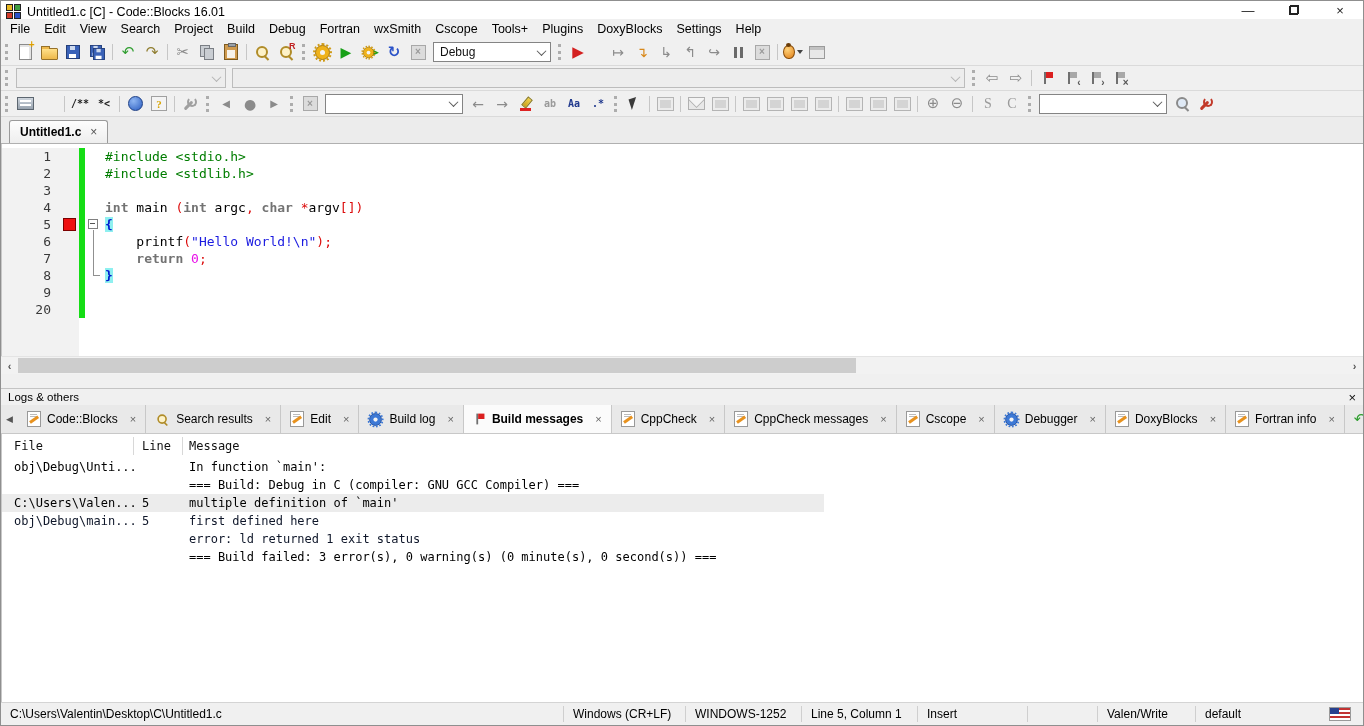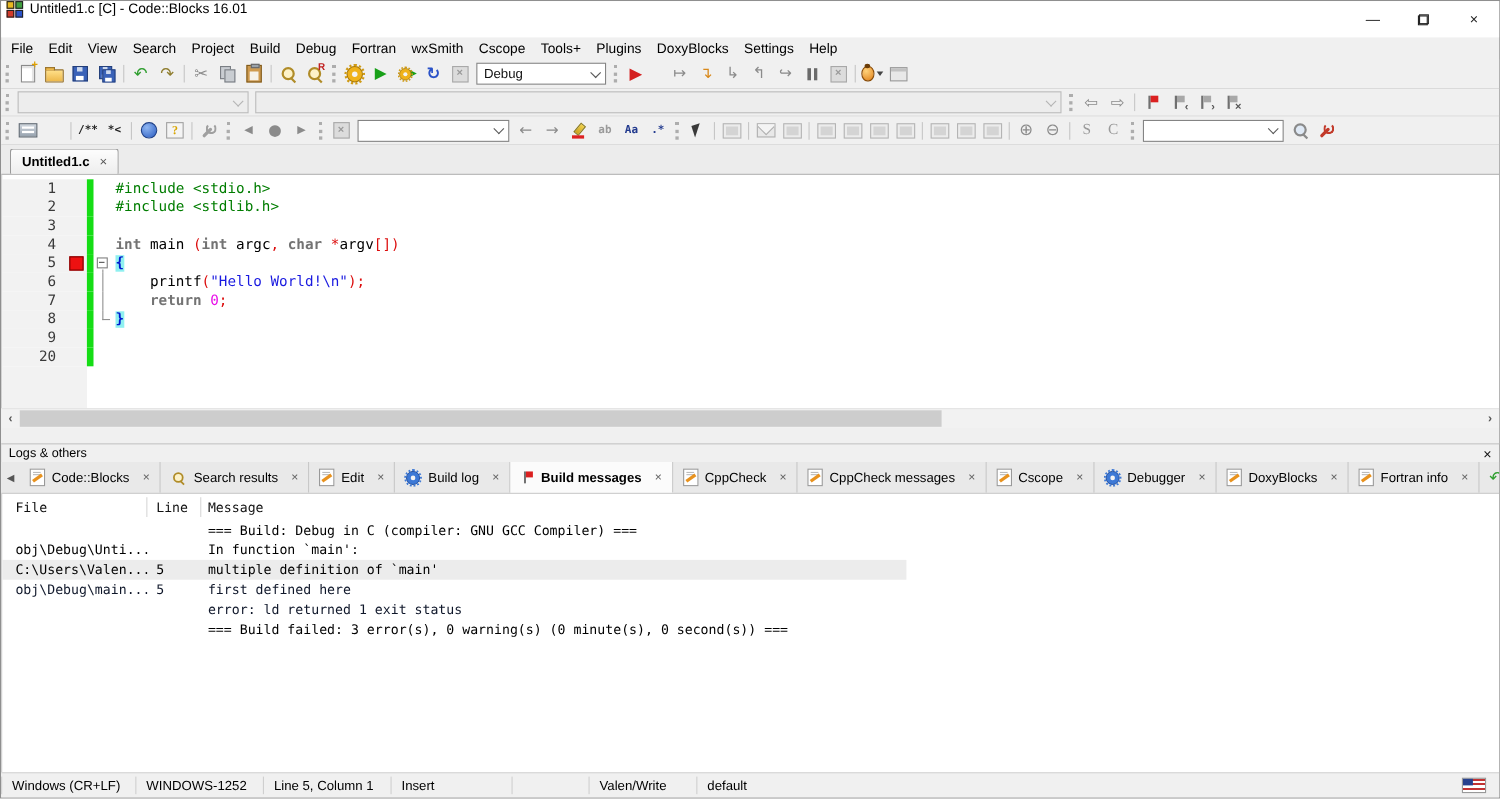--- a/index.html
+++ b/index.html
@@ -1,21 +1,21 @@
 <!DOCTYPE html>
 <html><head>
 <meta charset="utf-8">
 <style>
   html,body{margin:0;padding:0;background:#d8d8d8}
   .window{width:1364px;height:726px;box-sizing:border-box;border:1px solid #8f8f8f;
     display:flex;flex-direction:column;background:#f0f0f0;overflow:hidden;
     font-family:"Liberation Sans",sans-serif;color:#000}
 
   
-  .titlebar{height:33px;background:#ffffff;display:flex;align-items:flex-start;flex:0 0 auto}
+  .titlebar{height:18px;background:#ffffff;display:flex;align-items:flex-end;flex:0 0 auto}
   .cblogo{width:15px;height:15px;display:grid;grid-template-columns:7px 7px;grid-auto-rows:7px;gap:1px;margin:0 6px 0 5px}
   .cblogo i{display:block;border:1px solid #222;box-sizing:border-box}
   .cblogo i:nth-child(1){background:#e8b820}.cblogo i:nth-child(2){background:#3f9e3f}
   .cblogo i:nth-child(3){background:#d23a2a}.cblogo i:nth-child(4){background:#2a52c8}
   .wtitle{font-size:12.5px}
   .wbtns{margin-left:auto;display:flex;height:100%}
   .wbtn{width:46px;display:flex;align-items:center;justify-content:center;font-size:13px;color:#222}
   .rest{position:relative;width:10px;height:10px}
   .rest::before{content:"";position:absolute;left:0;bottom:0;width:7px;height:7px;border:1px solid #222;background:#fff}
   .rest::after{content:"";position:absolute;right:0;top:0;width:7px;height:7px;border:1px solid #222}
@@ -596,31 +596,32 @@
 
   </div>
 
   <div class="loglist">
     <div class="lheader">
       <div class="lh w-file">File</div>
       <div class="lh w-line">Line</div>
       <div class="lh w-msg">Message</div>
     </div>
     <div>
+        <div class="lrow"><span class="lc w-file">obj\Debug\Unti...</span><span class="lc w-line"></span><span class="lc w-msg">In function `main':</span></div>
         <div class="lrow"><span class="lc w-file"></span><span class="lc w-line"></span><span class="lc w-msg">=== Build: Debug in C (compiler: GNU GCC Compiler) ===</span></div>
-        <div class="lrow"><span class="lc w-file">obj\Debug\Unti...</span><span class="lc w-line"></span><span class="lc w-msg">In function `main':</span></div>
         <div class="lrow sel"><span class="lc w-file">C:\Users\Valen...</span><span class="lc w-line">5</span><span class="lc w-msg">multiple definition of `main'</span></div>
         <div class="lrow red"><span class="lc w-file">obj\Debug\main...</span><span class="lc w-line">5</span><span class="lc w-msg">first defined here</span></div>
         <div class="lrow red"><span class="lc w-file"></span><span class="lc w-line"></span><span class="lc w-msg">error: ld returned 1 exit status</span></div>
         <div class="lrow"><span class="lc w-file"></span><span class="lc w-line"></span><span class="lc w-msg">=== Build failed: 3 error(s), 0 warning(s) (0 minute(s), 0 second(s)) ===</span></div>
       </div>
   </div>
 
   <div class="status">
     <div style="display:flex;flex:1;align-items:center">
+        <div class="sfield sw0">C:\Users\Valentin\Desktop\C\Untitled1.c</div>
         <div class="sfield sw1">Windows (CR+LF)</div>
         <div class="sfield sw2">WINDOWS-1252</div>
         <div class="sfield sw3">Line 5, Column 1</div>
         <div class="sfield sw4">Insert</div>
         <div class="sfield sw5"></div>
         <div class="sfield sw6">Valen/Write</div>
         <div class="sfield sw7">default</div>
       </div>
     <span class="usflag"></span>
   </div>

